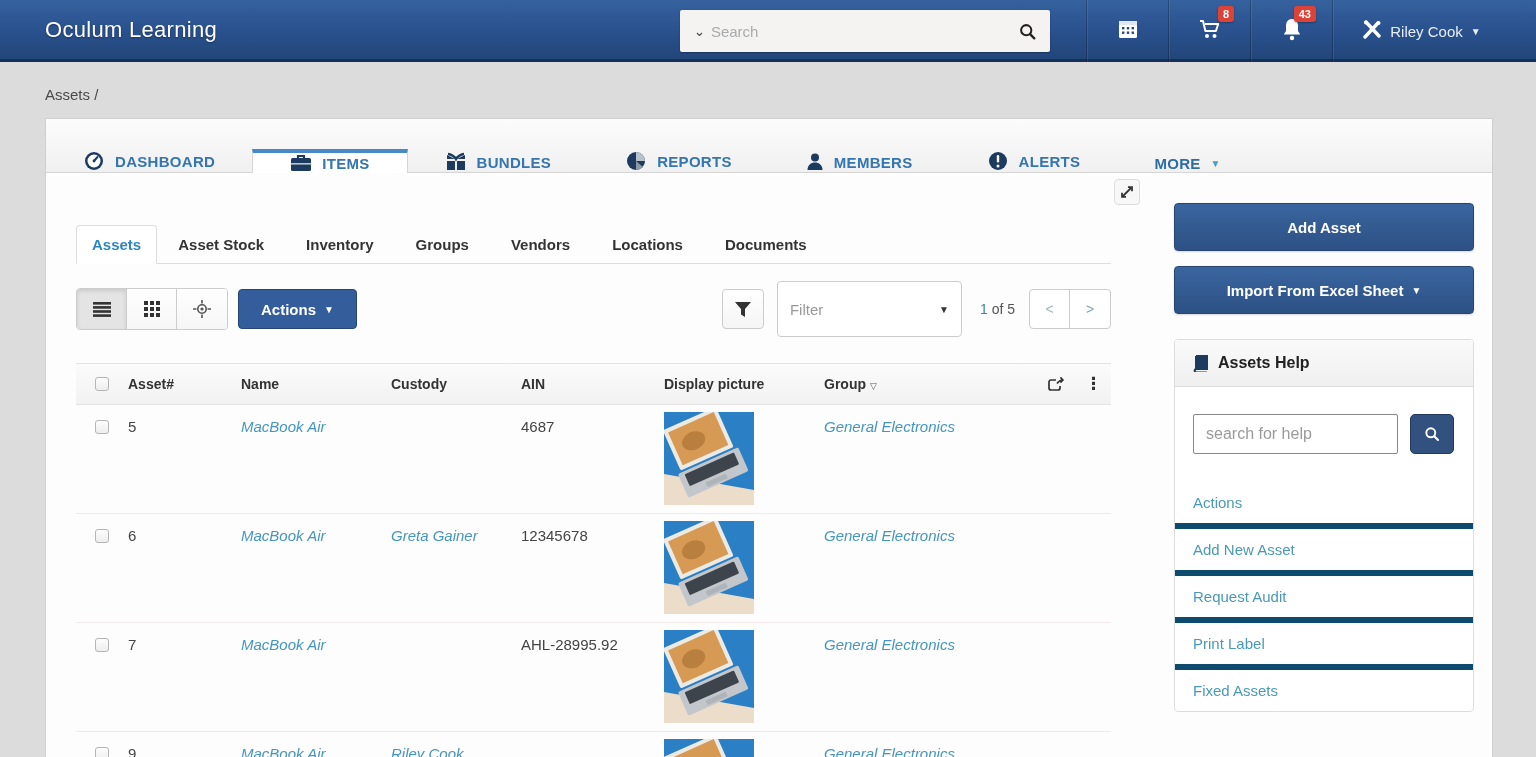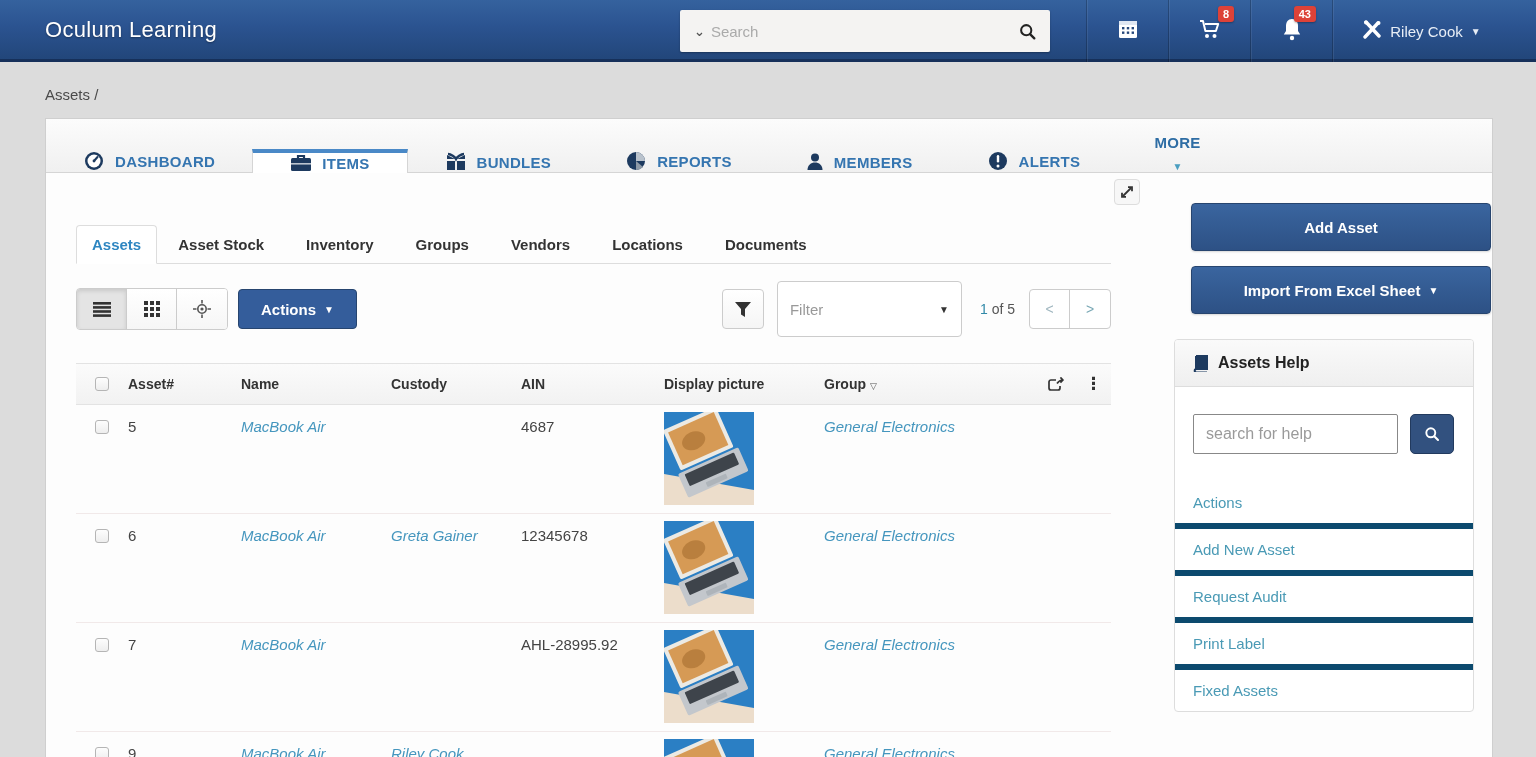--- a/index.html
+++ b/index.html
@@ -41,21 +41,21 @@
 
   
   .tabbar { display:flex; height:54px; align-items:flex-end;
     background:linear-gradient(180deg,#fcfcfc,#f0f0f0); border-bottom:1px solid #d5d5d5; }
   .tab { display:flex; align-items:center; gap:10px; padding:0 37px; cursor:pointer;
     color:#3575b0; font-weight:700; font-size:15px; letter-spacing:.3px; }
   .tab .ticon { display:flex; }
   .tab.active { background:#fff; border-top:4px solid #4a89c7;
     border-left:1px solid #d5d5d5; border-right:1px solid #d5d5d5;
     margin-bottom:-1px; padding-top:0; }
-  .tab.more { color:#2e6da4;flex-direction:column; }
+  .tab.more { color:#2e6da4; }
 
   
   .content { position:relative; padding:0; }
   .expand-btn { position:absolute; top:6px; right:352px; width:26px; height:26px;
     border:1px solid #ddd; border-radius:4px; background:#f7f7f7; display:flex;
     align-items:center; justify-content:center; cursor:pointer; }
   .leftsec { position:absolute; left:30px; top:50px; width:1035px; }
   .sidebar { position:absolute; right:18px; top:30px; width:300px; }
 
   
@@ -109,21 +109,21 @@
   .tlink { color:#4596be;font-style:italic; }
   .piccell { margin-top:-6px; }
   .sort { font-size:9px; color:#555; margin-left:4px; }
   .kebab { font-size:17px; font-weight:700; color:#333; letter-spacing:0; line-height:.9;
     cursor:pointer; text-align:center; }
 
   
   .side-btn { width:100%; height:48px; border-radius:4px; border:1px solid #27456f;
     background:linear-gradient(#3a659f,#2d5185); color:#fff; font-weight:700; font-size:15px;
     display:flex; align-items:center; justify-content:center; gap:8px; cursor:pointer;
-    margin-bottom:15px; box-shadow:0 1px 2px rgba(0,0,0,.15);margin-left:17px; }
+    margin-bottom:15px; box-shadow:0 1px 2px rgba(0,0,0,.15); }
   .help-panel { margin-top:25px; border:1px solid #ddd; border-radius:4px; background:#fff;
     overflow:hidden; }
   .help-head { height:47px; background:linear-gradient(#fafafa,#efefef);
     border-bottom:1px solid #ddd; display:flex; align-items:center; gap:9px;
     padding-left:18px; font-size:16px; font-weight:700; color:#222; }
   .help-search { display:flex; align-items:center; padding:27px 14px 14px 18px; gap:12px; }
   .help-search input { width:205px; height:40px; border:1px solid #888; border-radius:2px;
     padding:0 12px; font-size:16px; color:#333; outline:none; }
   .help-search input::placeholder { color:#9a9a9a; }
   .help-search-btn { width:44px; height:40px; background:#32517f; border:1px solid #223a5e;

